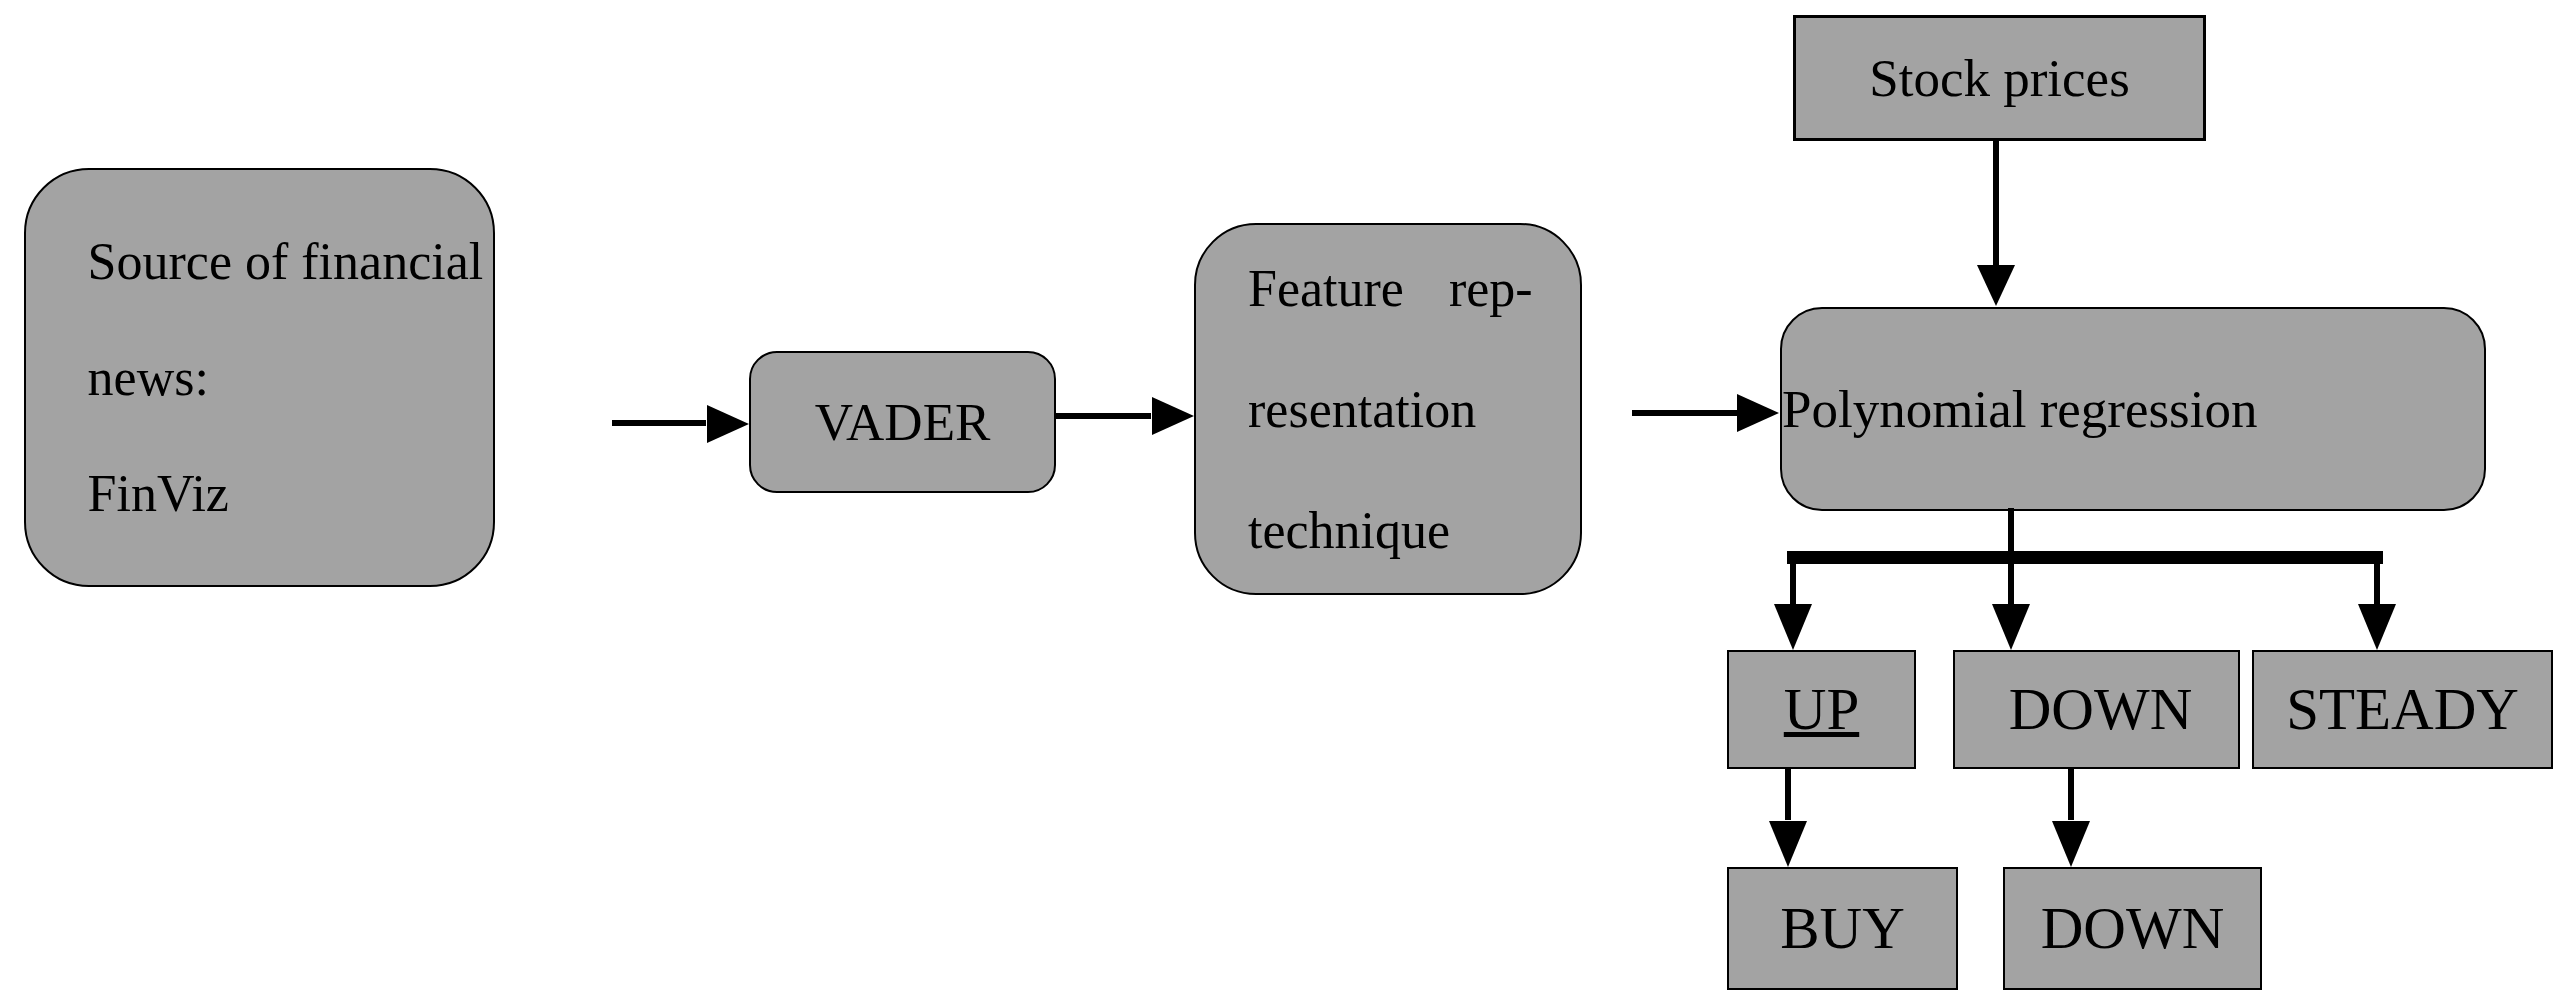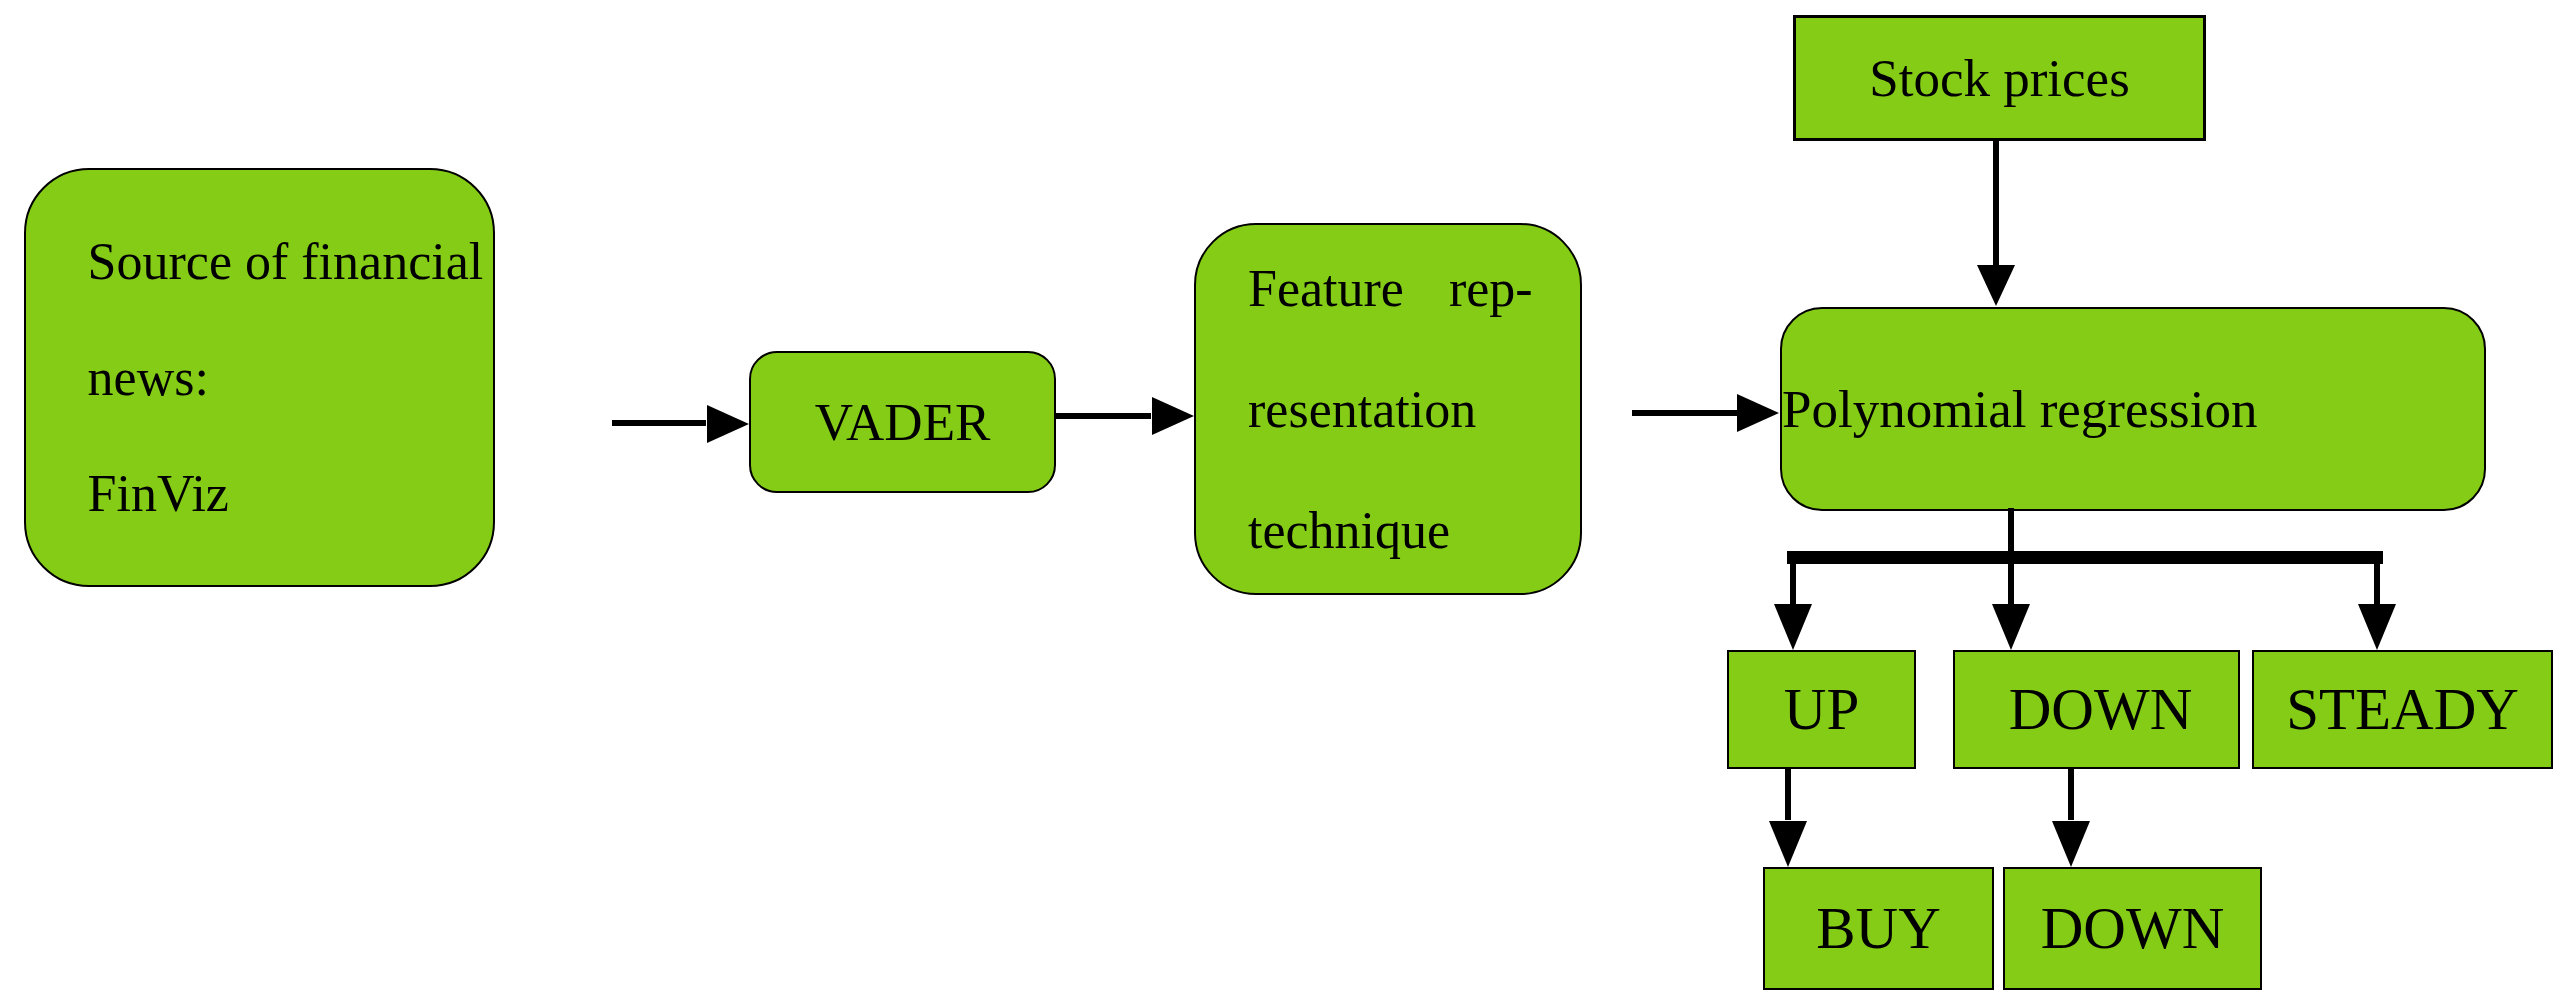--- a/index.html
+++ b/index.html
@@ -9,21 +9,21 @@
     height: 1001px;
     background: #ffffff;
     font-family: "Liberation Serif", "DejaVu Serif", serif;
     color: #000;
     overflow: hidden;
   }
   .node {
     position: absolute;
     box-sizing: border-box;
     border: 2.4px solid #000;
-    background: #84cc16;
+    background: #a3a3a3;
     display: flex;
     flex-direction: column;
     justify-content: center;
   }
   .node .line { white-space: nowrap; }
   .center { align-items: center; text-align: center; }
 
   
   #source {
     left: 23.6px; top: 168px; width: 471px; height: 419px;
@@ -46,24 +46,24 @@
   }
   #poly {
     left: 1780px; top: 307px; width: 706px; height: 204px;
     border-radius: 42px; border-width: 2.9px;
     font-size: 53px;
   }
   .leaf {
     border-width: 2.9px;
     font-size: 59px;
   }
-  #up     { left: 1727px; top: 650px; width: 189px; height: 119px; }
+  #up     { left: 1727px; top: 650px; width: 189px; height: 119px; text-decoration: underline; }
   #down   { left: 1953px; top: 650px; width: 287px; height: 119px; padding-left: 8px; }
   #steady { left: 2252px; top: 650px; width: 301px; height: 119px; }
-  #buy    { left: 1727px; top: 867px; width: 231px; height: 123px; margin-left: 36px; }
+  #buy    { left: 1727px; top: 867px; width: 231px; height: 123px; }
   #sell   { left: 2003px; top: 867px; width: 259px; height: 123px; }
 
   
   .hline, .vline, .bar { position: absolute; background: #000; }
   .head-right {
     position: absolute; width: 0; height: 0;
     border-top: 19px solid transparent;
     border-bottom: 19px solid transparent;
     border-left: 42px solid #000;
   }

